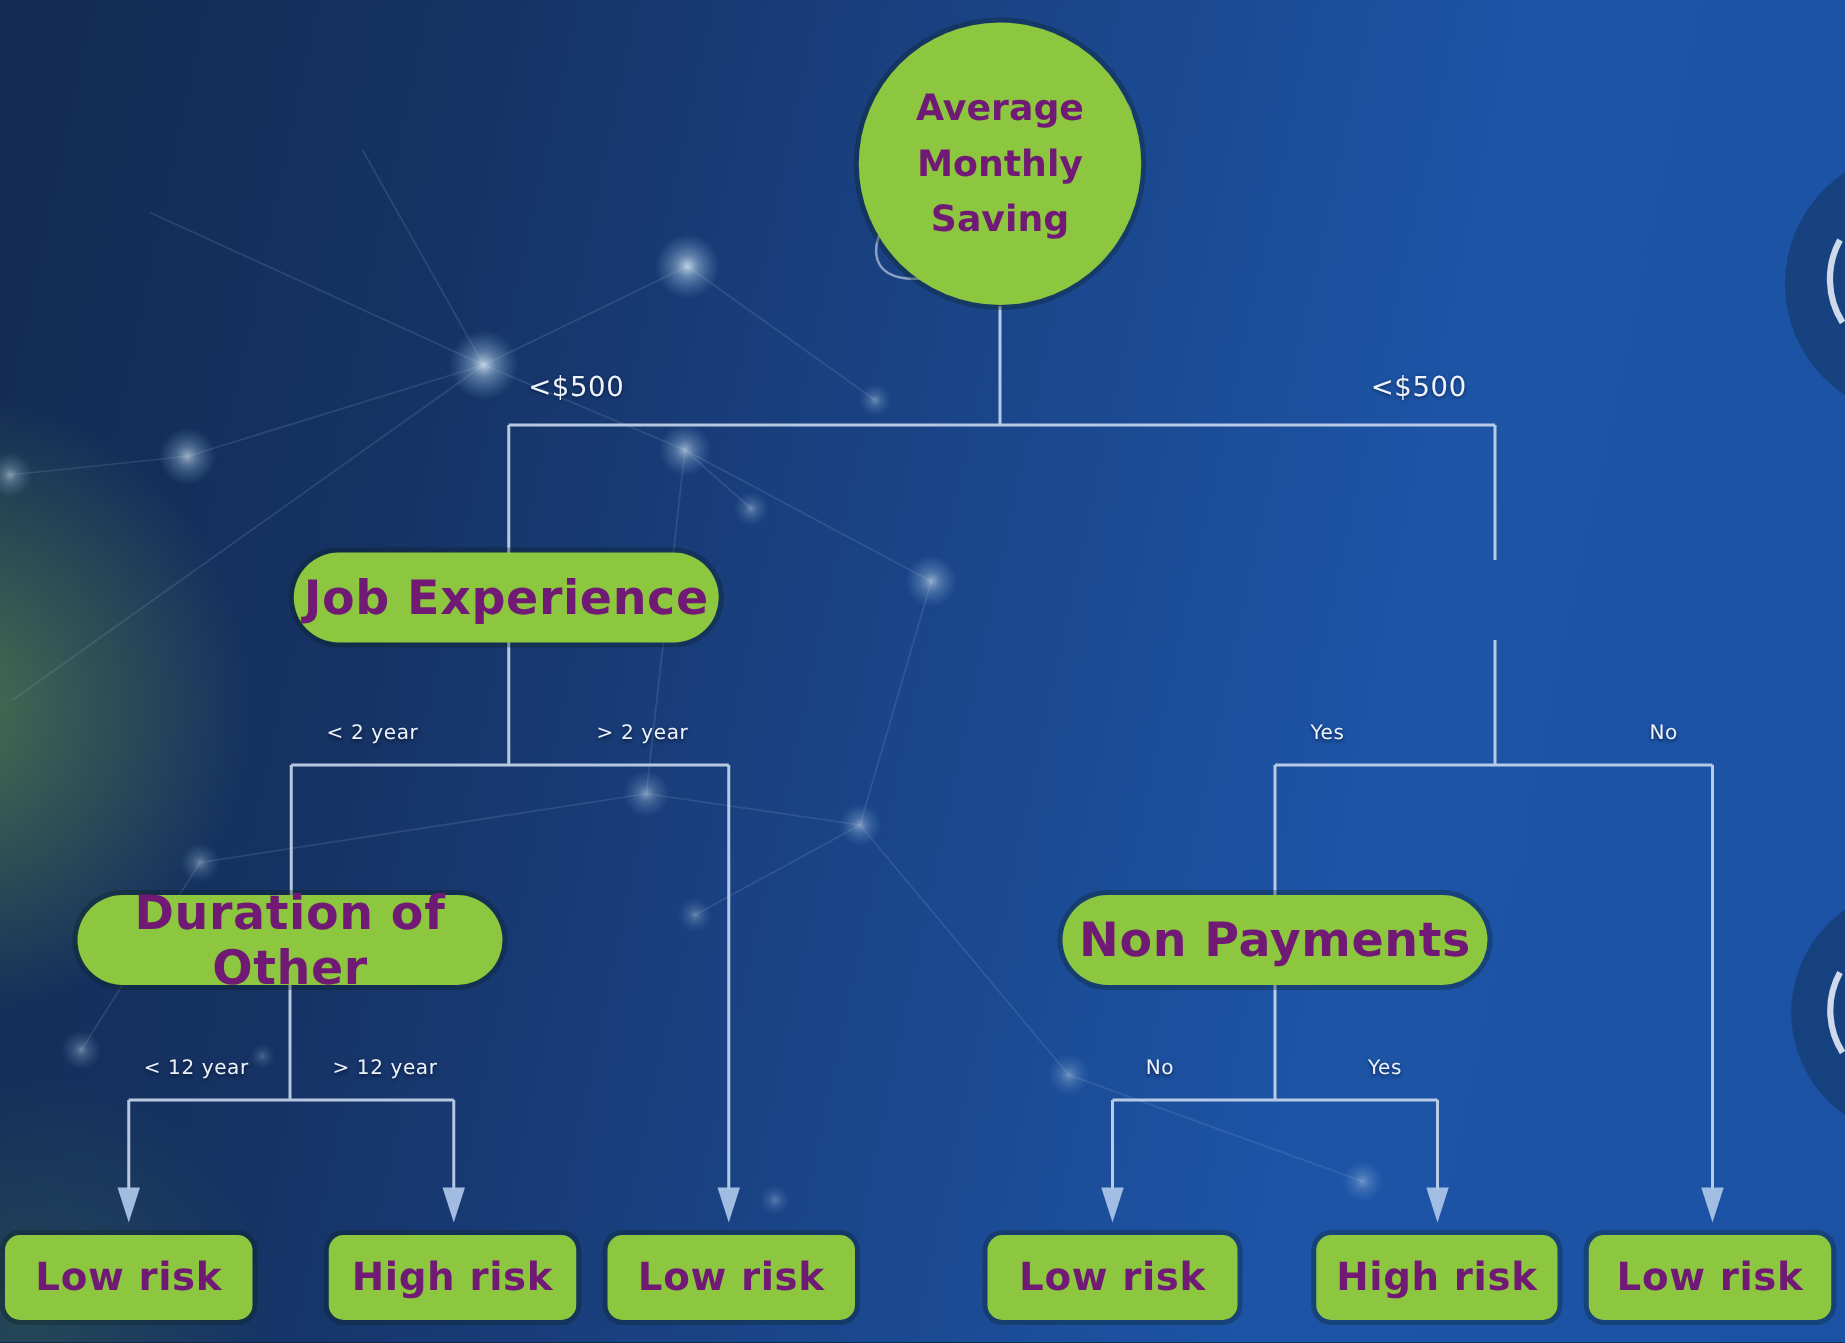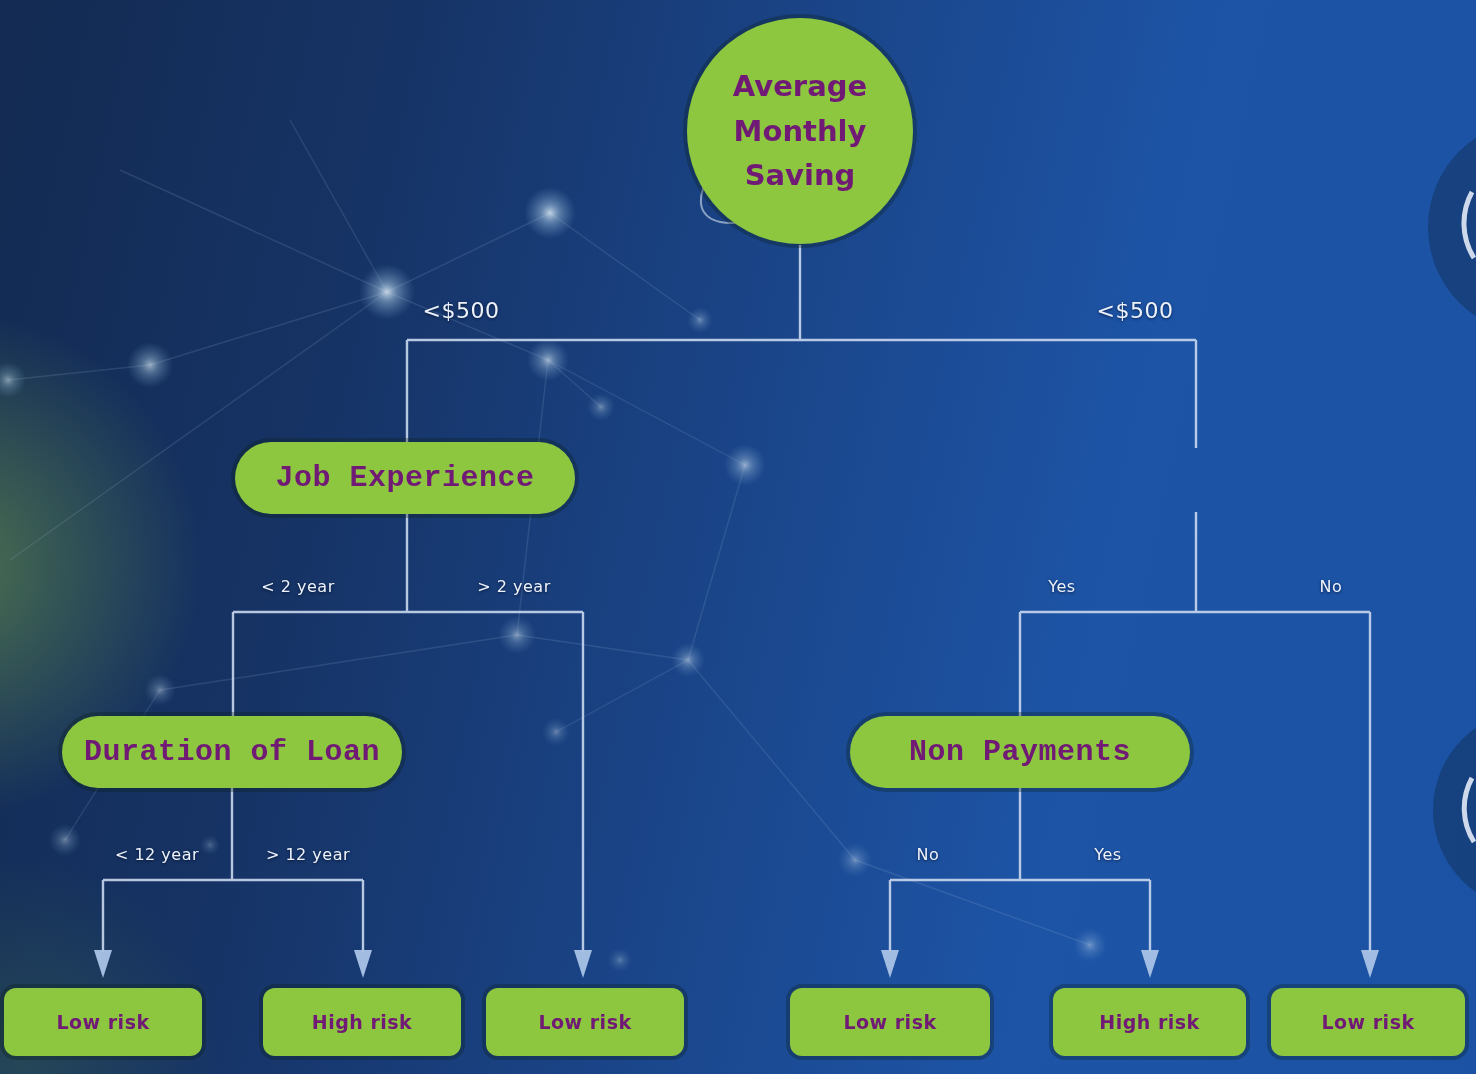--- a/index.html
+++ b/index.html
@@ -16,22 +16,22 @@
   svg.decor{position:absolute;left:0;top:0;}
   .node{
     position:absolute;
     background:#8dc63f;
     color:#701a75;
     display:flex;align-items:center;justify-content:center;
     text-align:center;
     font-weight:bold;
     box-shadow:0 0 0 4px rgba(10,30,24,0.30);
   }
-  .pill{height:72px;border-radius:36px;font-size:30px;letter-spacing:.5px;font-family:Liberation Mono, monospace;}
-  .leaf{height:68px;border-radius:12px;font-size:19px;letter-spacing:.5px;}
+  .pill{height:72px;border-radius:36px;font-size:38px;letter-spacing:.5px;}
+  .leaf{height:68px;border-radius:12px;font-size:31px;letter-spacing:.5px;}
   .circle-node{
     width:226px;height:226px;border-radius:50%;
     font-size:29px;line-height:1.55;
   }
   .circle-node .inner{width:170px;}
   .edge-label{
     position:absolute;
     transform:translate(-50%,-50%);
     color:#eef3fb;
     font-size:16px;
@@ -151,21 +151,21 @@
   <div class="node pill" style="left:235px;top:442px;width:340px;">
     <span>Job Experience</span>
   </div>
 
   <div class="edge-label" style="left:298px;top:586px;">&lt; 2 year</div>
   <div class="edge-label" style="left:514px;top:586px;">&gt; 2 year</div>
   <div class="edge-label" style="left:1062px;top:586px;">Yes</div>
   <div class="edge-label" style="left:1331px;top:586px;">No</div>
 
   <div class="node pill" style="left:62px;top:716px;width:340px;">
-    <span>Duration of Loan</span>
+    <span>Duration of Other</span>
   </div>
   <div class="node pill" style="left:850px;top:716px;width:340px;">
     <span>Non Payments</span>
   </div>
 
   <div class="edge-label" style="left:157px;top:854px;">&lt; 12 year</div>
   <div class="edge-label" style="left:308px;top:854px;">&gt; 12 year</div>
   <div class="edge-label" style="left:928px;top:854px;">No</div>
   <div class="edge-label" style="left:1108px;top:854px;">Yes</div>
 

